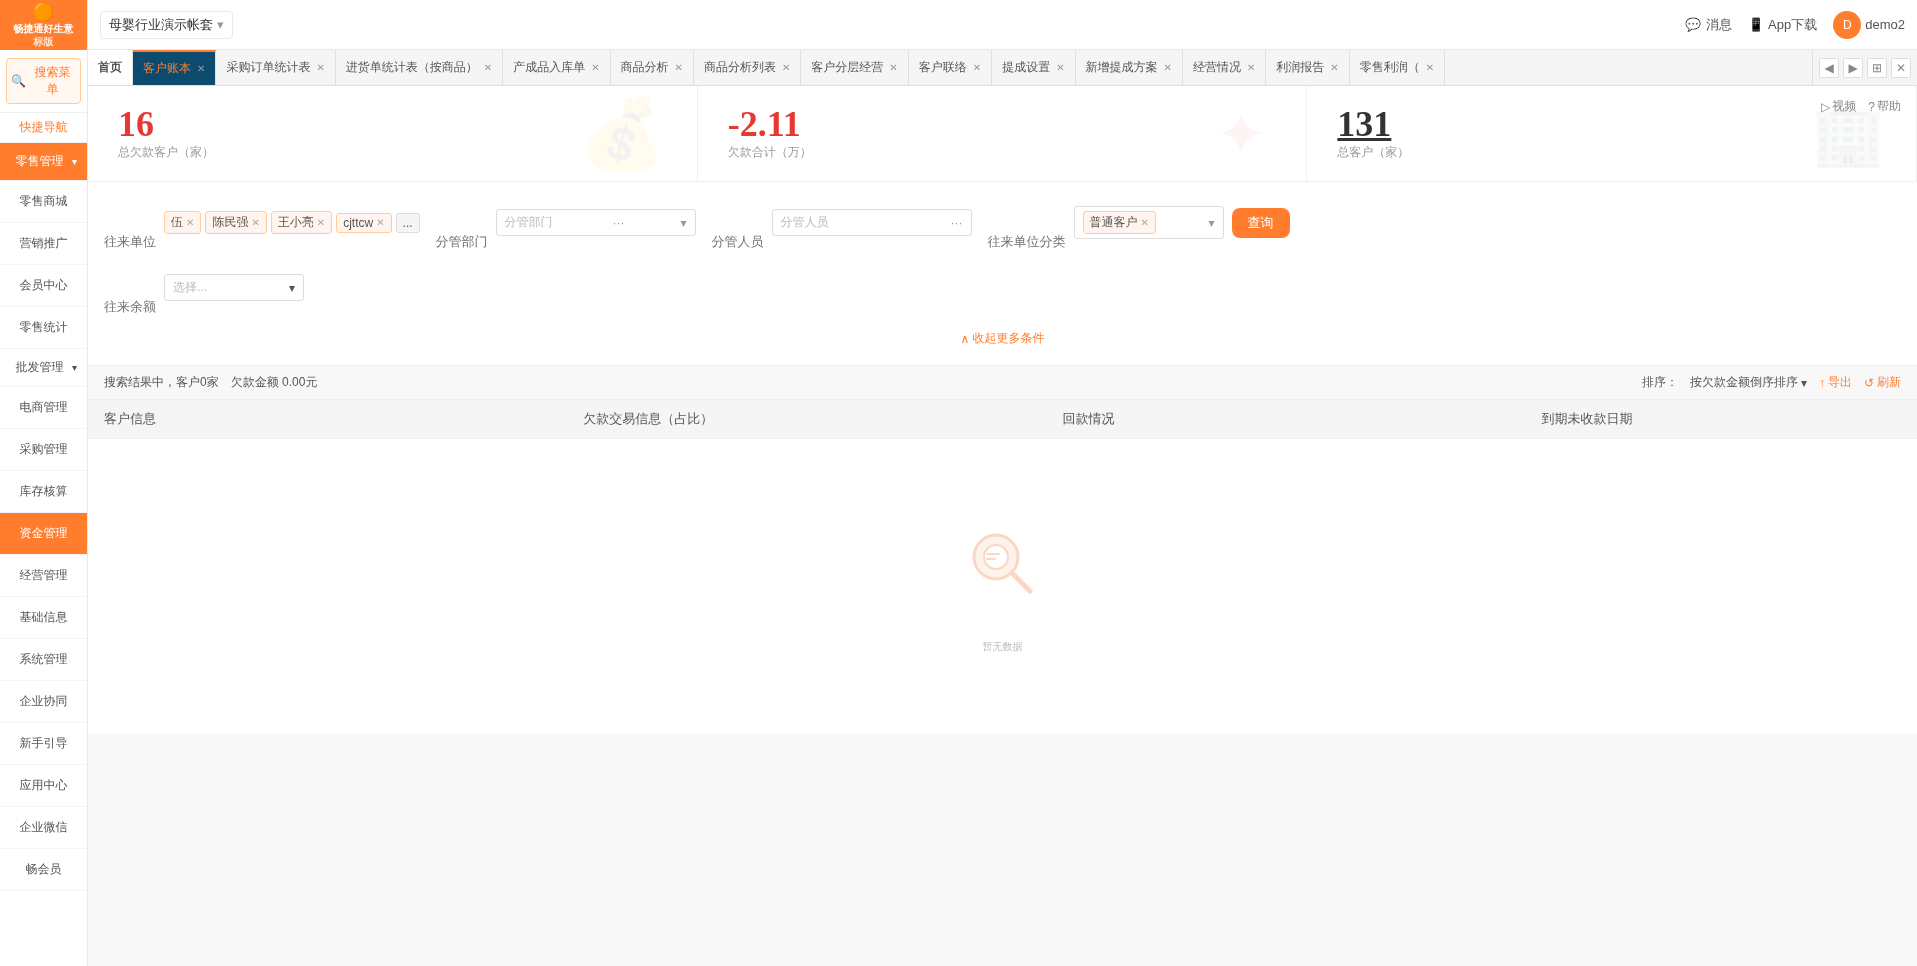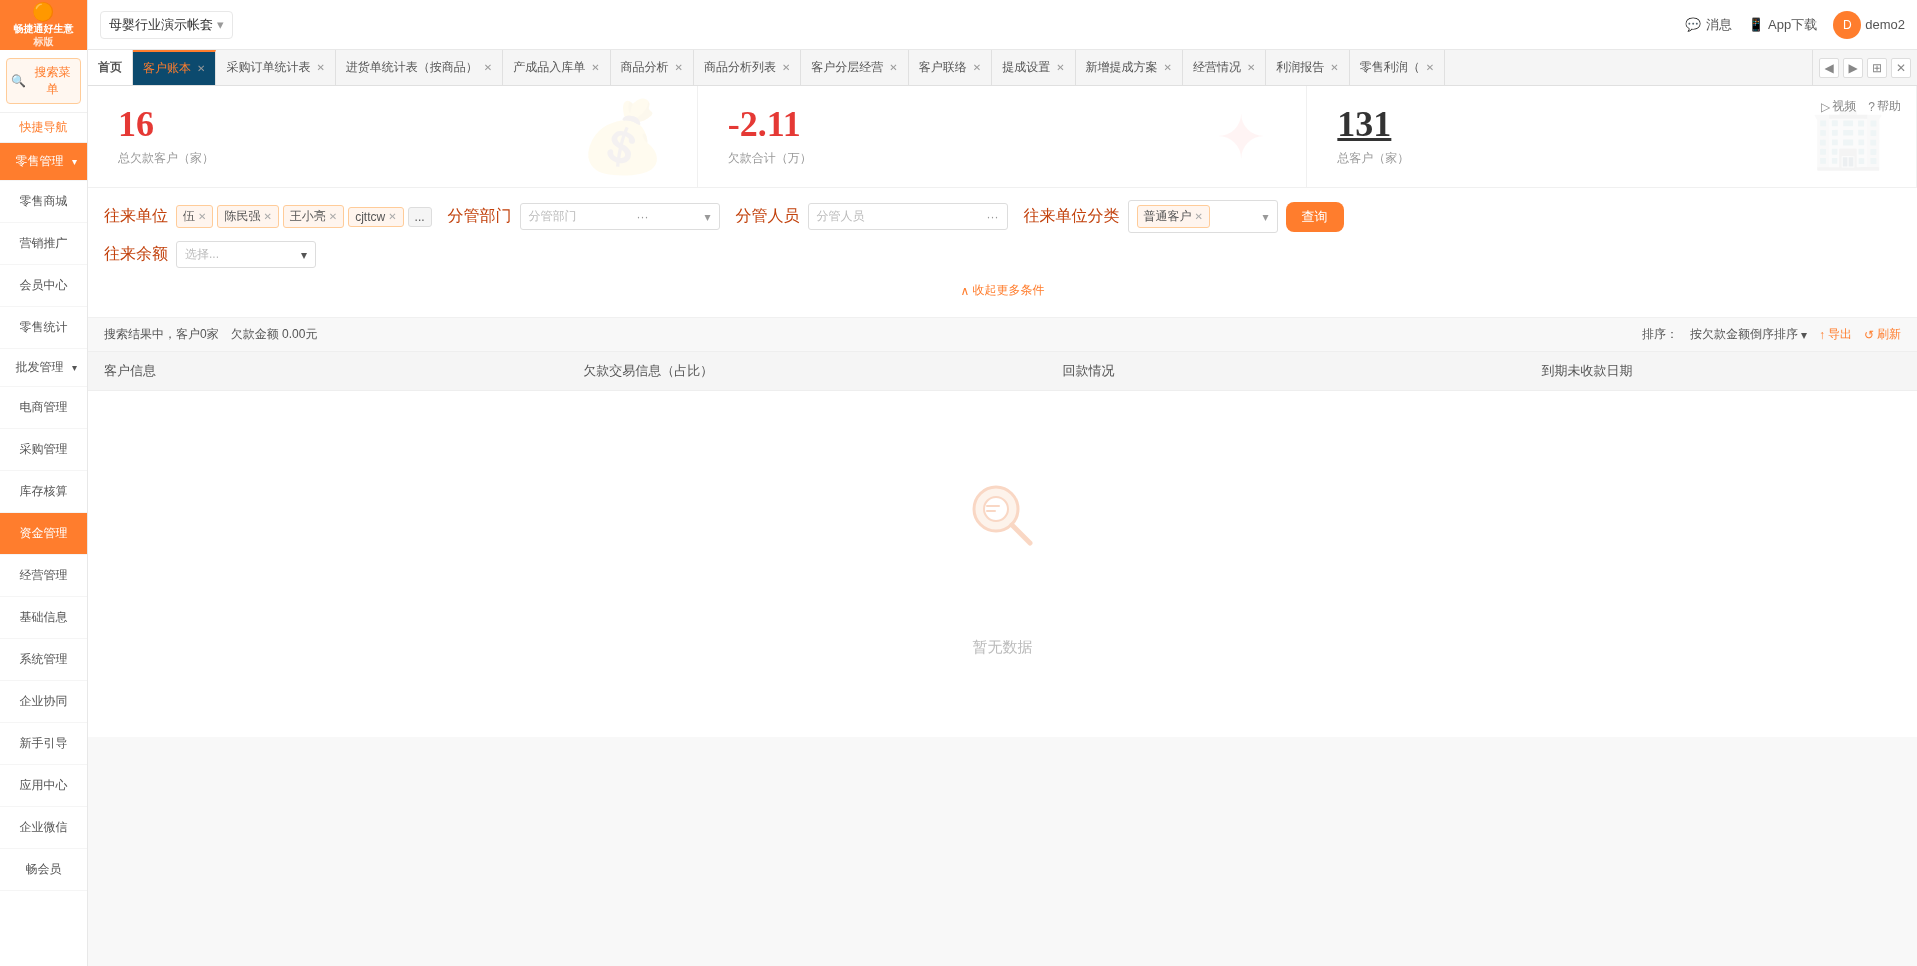--- a/index.html
+++ b/index.html
@@ -39,28 +39,28 @@
     
     .content { flex: 1; overflow-y: auto; background: #f8f8f8; }
 
     
     .stats-bar { background: #fff; display: flex; border-bottom: 1px solid #f0f0f0; position: relative; }
     .stat-item { flex: 1; padding: 20px 30px; display: flex; flex-direction: column; align-items: flex-start; border-right: 1px solid #f0f0f0; position: relative; }
     .stat-item:last-child { border-right: none; }
     .stat-number { font-size: 36px; font-weight: bold; color: #e53935; line-height: 1; font-family: Liberation Serif, serif; }
     .stat-number.negative { color: #e53935; }
     .stat-number.underline { text-decoration: underline; }
-    .stat-label { font-size: 12px; color: #999; margin-top: 8px; }
+    .stat-label { font-size: 12px; color: #999; margin-top: 2px; }
     .stat-bg-icon { position: absolute; right: 20px; top: 50%; transform: translateY(-50%); opacity: 0.08; font-size: 60px; }
 
     
     .filter-area { background: #fff; padding: 12px 16px; border-bottom: 1px solid #f0f0f0; }
     .filter-row { display: flex; align-items: center; gap: 8px; flex-wrap: wrap; margin-bottom: 8px; }
     .filter-row:last-child { margin-bottom: 0; }
-    .filter-label { color: #c2410c; font-size: 16px; white-space: nowrap; }
+    .filter-label { color: #737373; font-size: 13px; white-space: nowrap; margin-top: 39px; }
     .filter-tags { display: flex; gap: 4px; flex-wrap: wrap; align-items: center; }
     .filter-tag { background: #fff5ee; border: 1px solid #ffcc99; border-radius: 3px; padding: 2px 6px; font-size: 12px; color: #555; display: flex; align-items: center; gap: 3px; }
     .filter-tag .tag-close { color: #aaa; cursor: pointer; font-size: 10px; }
     .filter-more-tag { background: #f5f5f5; border: 1px solid #ddd; border-radius: 3px; padding: 2px 6px; font-size: 12px; color: #555; cursor: pointer; }
     .filter-select { border: 1px solid #ddd; border-radius: 3px; padding: 4px 8px; font-size: 12px; color: #555; min-width: 120px; display: flex; align-items: center; justify-content: space-between; cursor: pointer; background: #fff; }
     .filter-select-wide { min-width: 200px; }
     .filter-select .arrow { color: #999; }
     .filter-dots { color: #999; cursor: pointer; margin-left: 4px; }
     .filter-input { border: 1px solid #ddd; border-radius: 3px; padding: 4px 8px; font-size: 12px; color: #555; min-width: 120px; background: #fff; display: flex; align-items: center; justify-content: space-between; cursor: pointer; }
     .collapse-btn { display: flex; align-items: center; gap: 3px; color: #ff7d2d; font-size: 12px; cursor: pointer; margin: 0 auto; padding: 6px 0; }
@@ -77,21 +77,21 @@
     .table-header { display: flex; padding: 10px 16px; background: #f5f5f5; border-bottom: 1px solid #eee; }
     .table-header-cell { font-size: 13px; color: #555; font-weight: normal; }
     .table-col-customer { flex: 2; }
     .table-col-credit { flex: 2; }
     .table-col-repayment { flex: 2; }
     .table-col-duedate { flex: 1.5; }
 
     
     .empty-state { display: flex; flex-direction: column; align-items: center; justify-content: center; padding: 80px 0; color: #bbb; }
     .empty-icon { font-size: 80px; margin-bottom: 12px; opacity: 0.5; }
-    .empty-text { font-size: 15px; color: #bbb; margin-top: 46px; }
+    .empty-text { font-size: 10px; color: #bbb; }
 
     
     .query-btn { background: #ff7d2d; color: #fff; border: none; border-radius: 8px; padding: 6px 16px; font-size: 13px; cursor: pointer; }
   </style>
 </head>
 <body>
 
 <div class="sidebar">
   <div class="sidebar-logo">
     <span class="logo-icon">🟠</span>

